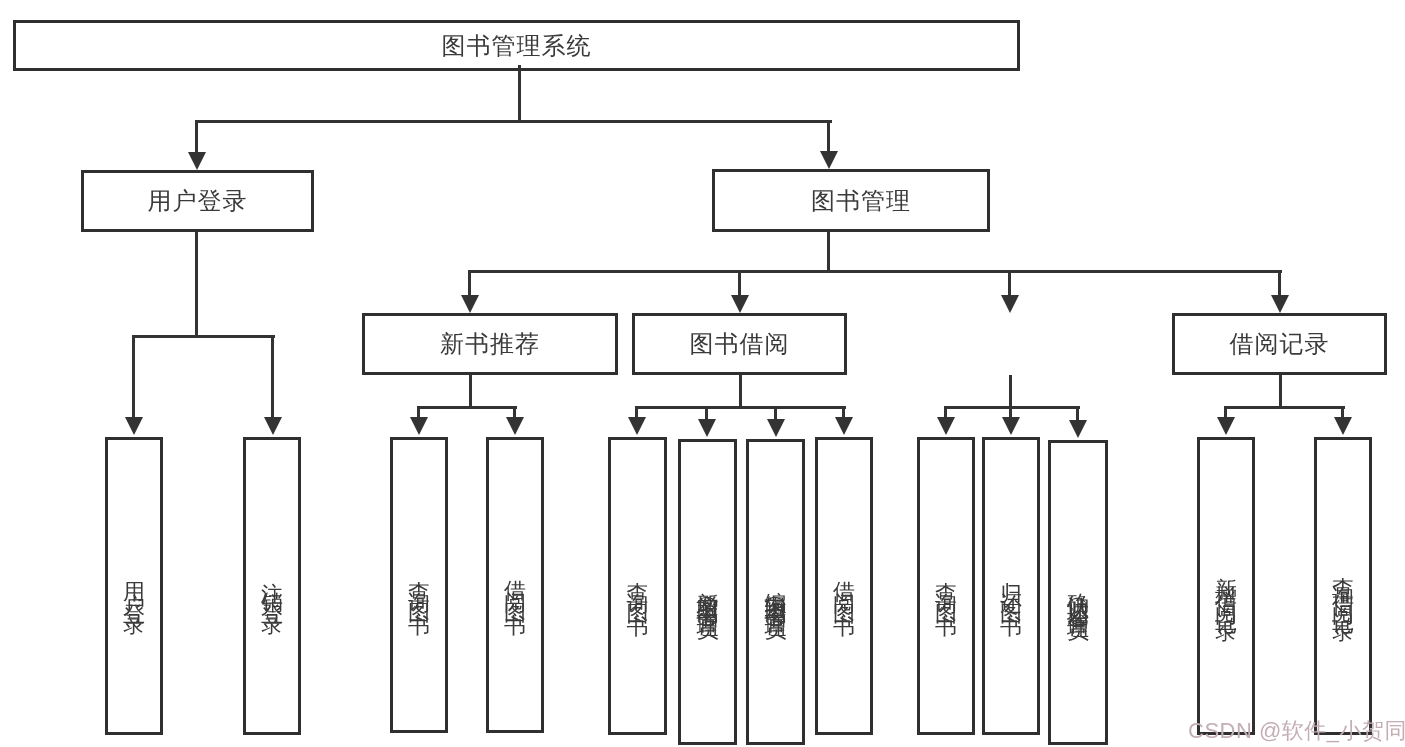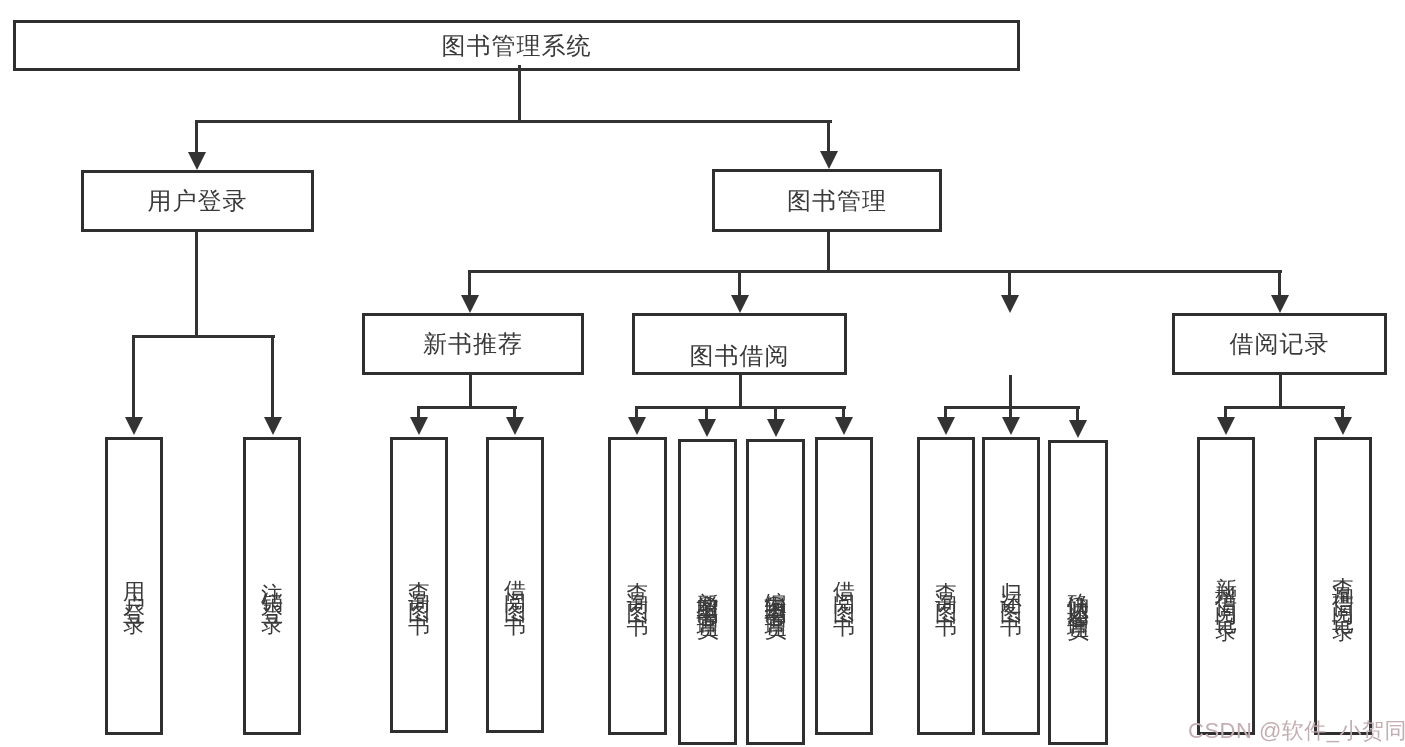--- a/index.html
+++ b/index.html
@@ -48,40 +48,40 @@
   </div>
 
   <div class="vline" style="left:518px;top:65px;height:57px;"></div>
   <div class="hline" style="left:196px;top:120px;width:636px;"></div>
   <div class="arrow" style="left:188px;top:120px;height:50px;"></div>
   <div class="arrow" style="left:820px;top:120px;height:49px;"></div>
 
   <div class="box" style="left:81px;top:170px;width:233px;height:62px;">
     <span>用户登录</span>
   </div>
-  <div class="box" style="left:712px;top:169px;width:230px;height:63px;padding-left:20px;">
+  <div class="box" style="left:712px;top:169px;width:278px;height:63px;padding-left:20px;">
     <span>图书管理</span>
   </div>
 
   <div class="vline" style="left:195px;top:232px;height:106px;"></div>
   <div class="hline" style="left:133px;top:335px;width:142px;"></div>
   <div class="arrow" style="left:125px;top:335px;height:100px;"></div>
   <div class="arrow" style="left:264px;top:335px;height:100px;"></div>
 
   <div class="vline" style="left:827px;top:232px;height:41px;"></div>
   <div class="hline" style="left:469px;top:270px;width:813px;"></div>
   <div class="arrow" style="left:461px;top:270px;height:43px;"></div>
   <div class="arrow" style="left:731px;top:270px;height:43px;"></div>
   <div class="arrow" style="left:1001px;top:270px;height:43px;"></div>
   <div class="arrow" style="left:1271px;top:270px;height:43px;"></div>
 
-  <div class="box" style="left:362px;top:313px;width:222px;height:62px;">
+  <div class="box" style="left:362px;top:313px;width:256px;height:62px;">
     <span>新书推荐</span>
   </div>
-  <div class="box" style="left:632px;top:313px;width:215px;height:62px;align-items:flex-end;">
+  <div class="box" style="left:632px;top:313px;width:215px;height:62px;">
     <span>图书借阅</span>
   </div>
   <div class="box" style="left:1172px;top:313px;width:215px;height:62px;">
     <span>借阅记录</span>
   </div>
 
   <div class="vline" style="left:469px;top:375px;height:33px;"></div>
   <div class="hline" style="left:418px;top:406px;width:99px;"></div>
   <div class="arrow" style="left:410px;top:406px;height:29px;"></div>
   <div class="arrow" style="left:506px;top:406px;height:29px;"></div>

